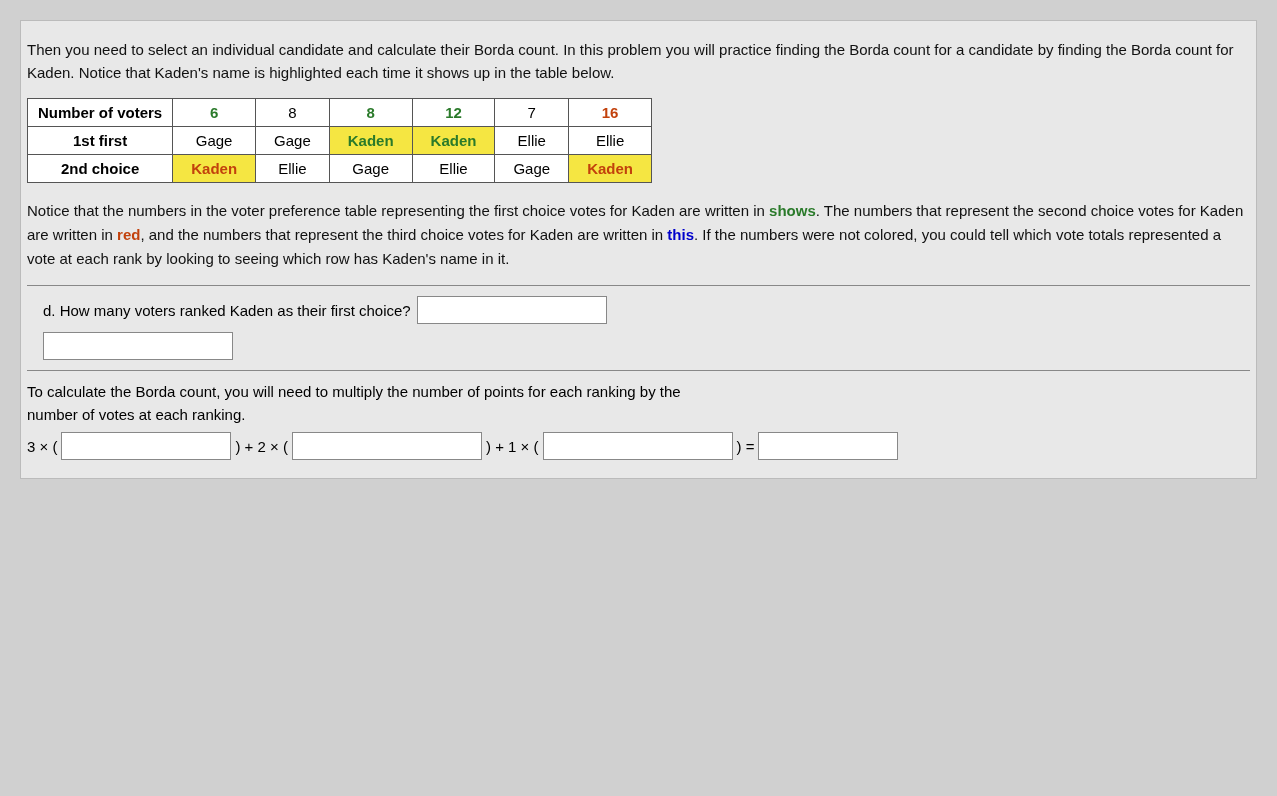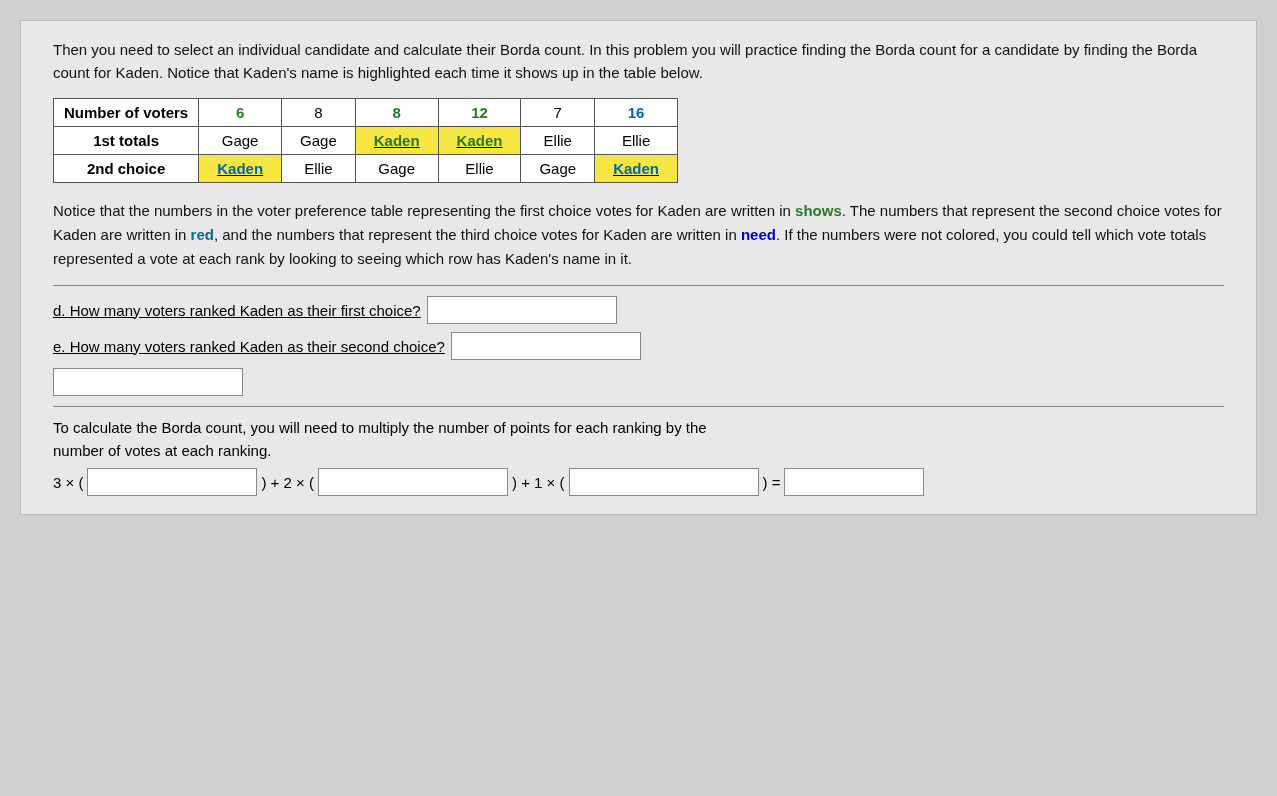--- a/index.html
+++ b/index.html
@@ -6,21 +6,21 @@
     body {
       font-family: Arial, sans-serif;
       font-size: 15px;
       background: #d0d0d0;
       padding: 20px;
       width: 1277px;
       min-height: 796px;
     }
     .container {
       background: #e8e8e8;
-      padding: 18px 32px;
+      padding: 18px 6px;
       border: 1px solid #bbb;
     }
     .intro-text {
       margin-bottom: 14px;
       line-height: 1.5;
       color: #111;
     }
     table {
       border-collapse: collapse;
       margin-bottom: 16px;
@@ -36,42 +36,40 @@
       font-weight: bold;
       text-align: center;
       background: #fff;
       padding: 5px 10px;
     }
     .row-header {
       font-weight: bold;
     }
     .highlight-yellow {
       background-color: #f5e642 !important;
-      text-decoration: underline;
     }
     .text-green { color: #2a7a2a; font-weight: bold; }
-    .text-red { color: #0369a1; font-weight: bold; }
+    .text-red { color: #c2410c; font-weight: bold; }
     .text-blue { color: #0000cc; font-weight: bold; }
     .notice-text {
       margin-bottom: 14px;
       line-height: 1.6;
       color: #111;
     }
     .divider {
       border: none;
       border-top: 1px solid #888;
       margin: 10px 0;
     }
     .question-row {
       display: flex;
       align-items: center;
-      margin: 8px 0;
+      margin: 8px 16px;
       gap: 6px;
       font-size: 15px;
-      text-decoration: underline;
     }
     .answer-box {
       border: 1px solid #888;
       background: #fff;
       height: 28px;
       width: 190px;
       display: inline-block;
     }
     .formula-section {
       margin-top: 4px;
@@ -121,21 +119,21 @@
         <tr>
       <td class="row-header">Number of voters</td>
       <td><span class="text-green">6</span></td>
       <td>8</td>
       <td><span class="text-green">8</span></td>
       <td><span class="text-green">12</span></td>
       <td>7</td>
       <td><span class="text-red">16</span></td>
     </tr>
     <tr>
-      <td class="row-header">1st totals</td>
+      <td class="row-header">1st first</td>
       <td>Gage</td>
       <td>Gage</td>
       <td class="highlight-yellow"><span class="text-green">Kaden</span></td>
       <td class="highlight-yellow"><span class="text-green">Kaden</span></td>
       <td>Ellie</td>
       <td>Ellie</td>
     </tr>
     <tr>
       <td class="row-header">2nd choice</td>
       <td class="highlight-yellow"><span class="text-red">Kaden</span></td>
@@ -144,36 +142,32 @@
       <td>Ellie</td>
       <td>Gage</td>
       <td class="highlight-yellow"><span class="text-red">Kaden</span></td>
     </tr>
   </tbody>
     </table>
 
   <p class="notice-text">
     Notice that the numbers in the voter preference table representing the first choice votes for Kaden are
     written in <span class="text-green">shows</span>. The numbers that represent the second choice votes for Kaden are written in <span class="text-red">red</span>, and the
-    numbers that represent the third choice votes for Kaden are written in <span class="text-blue">need</span>. If the numbers were not
+    numbers that represent the third choice votes for Kaden are written in <span class="text-blue">this</span>. If the numbers were not
     colored, you could tell which vote totals represented a vote at each rank by looking to seeing which row
     has Kaden's name in it.
   </p>
 
   <hr class="divider">
 
   <div class="question-row">
     <span>d. How many voters ranked Kaden as their first choice?</span>
     <div class="answer-box"></div>
   </div>
 
-  <div class="question-row">
-    <span>e. How many voters ranked Kaden as their second choice?</span>
-    <div class="answer-box"></div>
-  </div>
 
   <div class="question-row">
     <div class="answer-box"></div>
   </div>
 
   <hr class="divider">
 
   <div class="formula-section">
     <p>To calculate the Borda count, you will need to multiply the number of points for each ranking by the<br>number of votes at each ranking.</p>
     <div class="formula-row">

